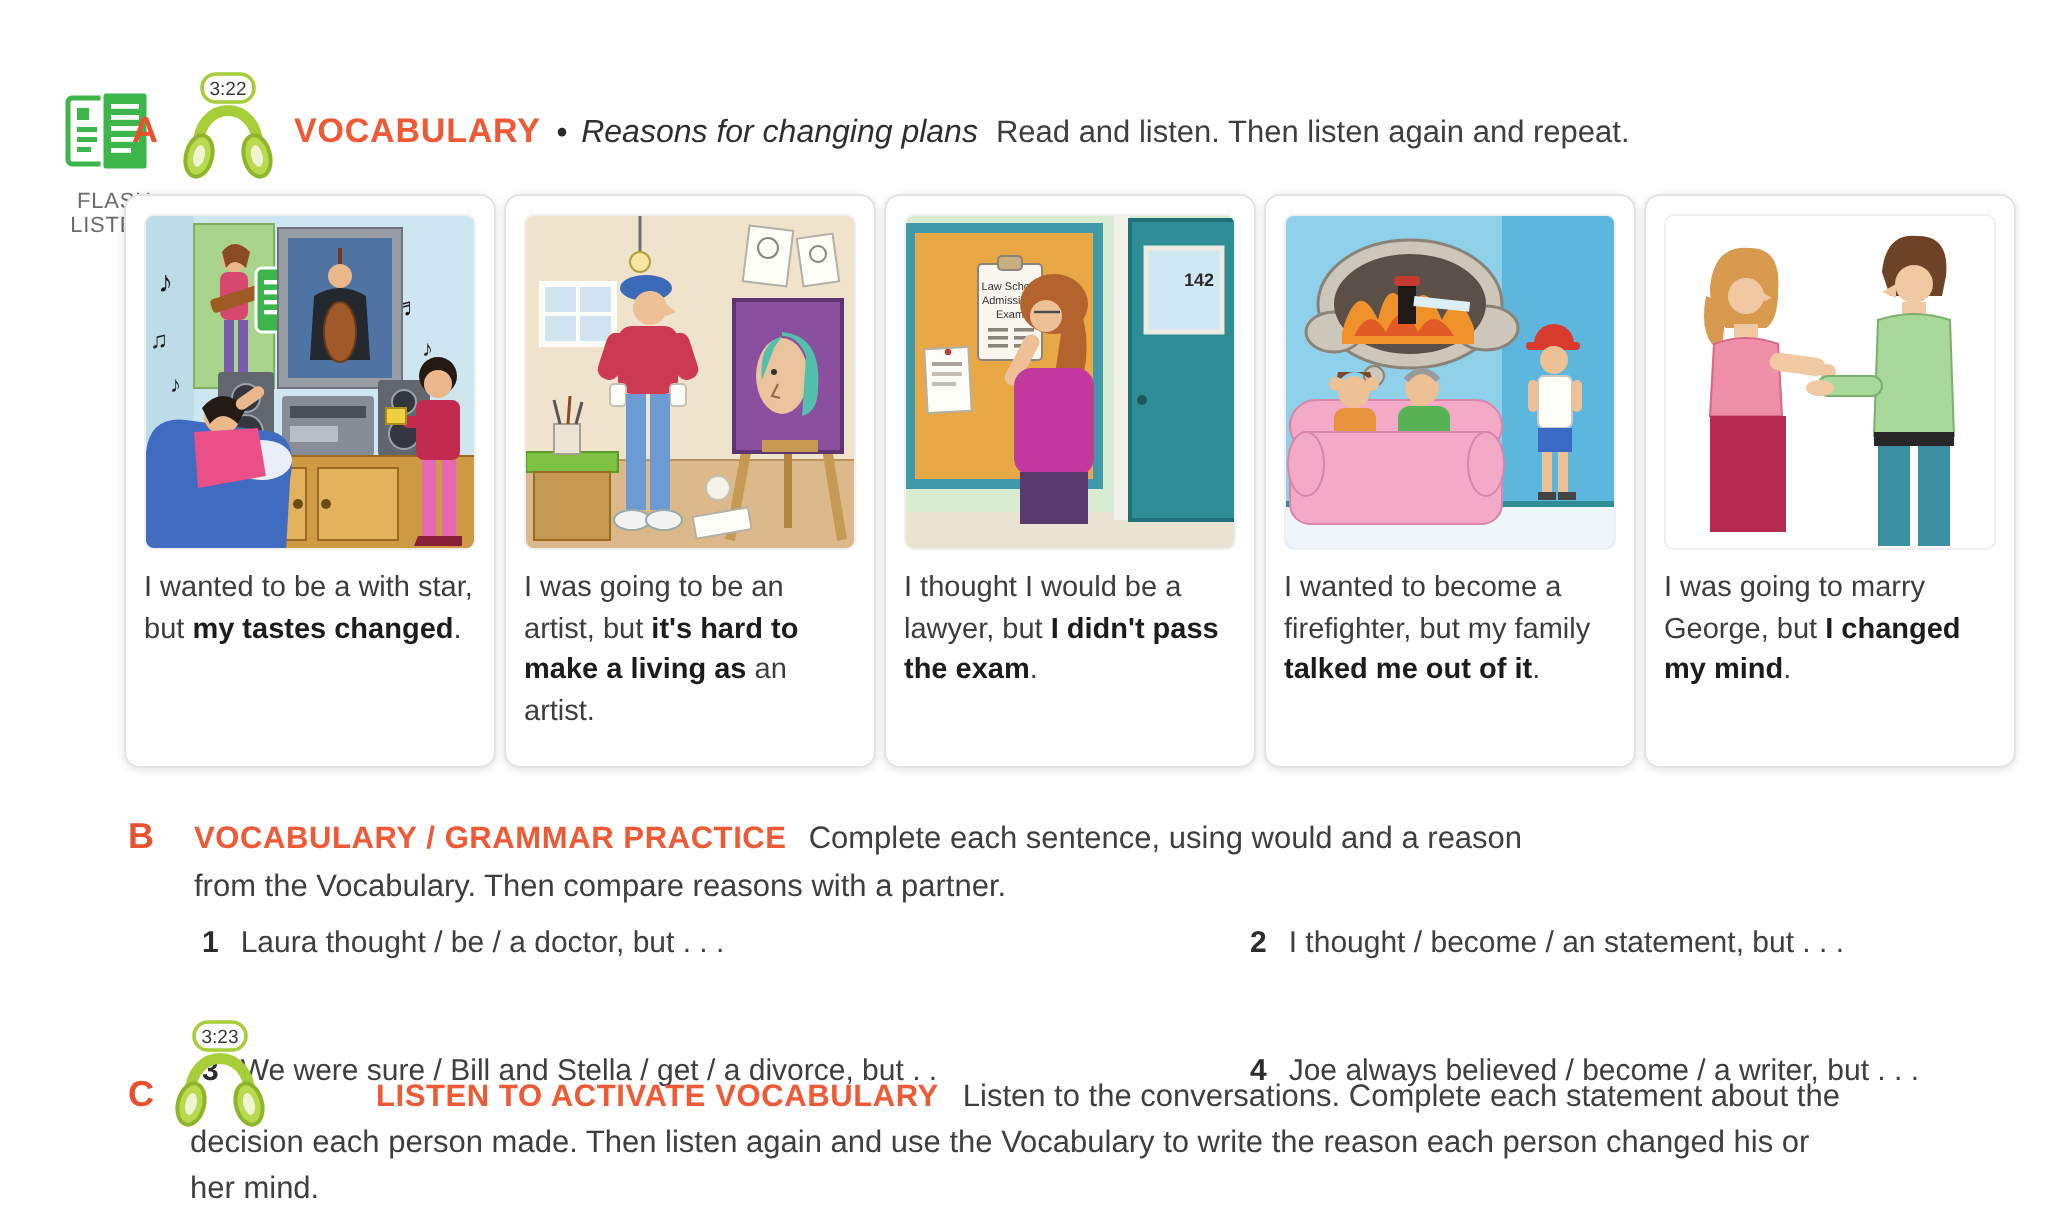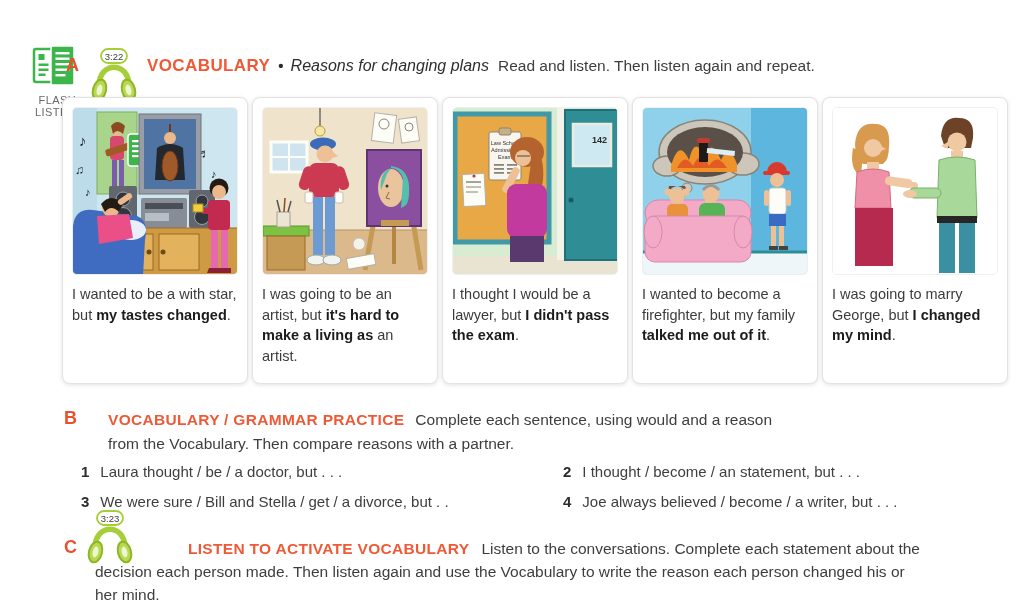--- a/index.html
+++ b/index.html
@@ -27,24 +27,24 @@
   
   .cards{left:62px;top:97px;display:flex;gap:4px;}
   .card{width:186px;height:287px;background:#fff;border:1px solid #e3e3e3;border-radius:8px;
         box-shadow:0 1px 4px rgba(0,0,0,.12);padding:9px;box-sizing:border-box;}
   .scene{width:166px;height:168px;border-radius:5px;overflow:hidden;border:1px solid #efefef;box-sizing:border-box;}
   .scene svg{display:block;}
   .caption{margin-top:9px;font-size:14.5px;line-height:1.42;color:#3c3c3c;}
   .caption .b{font-weight:bold;color:#1c1c1c;}
 
   
-  .b-text{left:97px;top:408px;width:800px;font-size:15.5px;line-height:24px;margin-left:11px;}
+  .b-text{left:97px;top:408px;width:800px;font-size:15.5px;line-height:24px;}
   .b-text .h-orange{letter-spacing:.3px;margin-right:11px;}
-  .b-items{left:81px;top:461px;display:grid;grid-template-columns:482px auto;row-gap:8px;
-           font-size:15px;line-height:22px;color:#3e3e3e;}
+  .b-items{left:101px;top:461px;display:grid;grid-template-columns:482px auto;row-gap:8px;
+           font-size:15px;line-height:22px;color:#3e3e3e;gap:42px;}
   .item .num{font-weight:bold;color:#2c2c2c;margin-right:11px;}
 
   
   .c-text{left:95px;top:537px;width:920px;font-size:15.5px;line-height:23px;}
   .c-line1{margin-left:53px;}
   .c-text .h-orange{letter-spacing:.3px;margin-right:12px;margin-left:40px;}
 </style>
 </head>
 <body>
 
@@ -67,21 +67,21 @@
       </svg>
     </span>
     <div class="flash-label">
       <div>FLASH</div>
       <div>LISTEN</div>
     </div>
   </div>
 
   <div class="abs sec-letter" style="left:66px;top:55px;">A</div>
 
-  <div class="abs hp" style="left:90px;top:48px;">
+  <div class="abs hp" style="left:90px;top:36px;">
     <svg width="48" height="56" viewBox="0 0 48 56">
       <path d="M9 38 C9 13 39 13 39 38" fill="none" stroke="#a6ce39" stroke-width="5.5" stroke-linecap="round"></path>
       <ellipse cx="9.5" cy="42" rx="6.5" ry="10.5" fill="#b9d94f" stroke="#8fb52b" stroke-width="2" transform="rotate(14 9.5 42)"></ellipse>
       <ellipse cx="38.5" cy="42" rx="6.5" ry="10.5" fill="#b9d94f" stroke="#8fb52b" stroke-width="2" transform="rotate(-14 38.5 42)"></ellipse>
       <ellipse cx="9.5" cy="42" rx="2.8" ry="5.5" fill="#eef5d2" transform="rotate(14 9.5 42)"></ellipse>
       <ellipse cx="38.5" cy="42" rx="2.8" ry="5.5" fill="#eef5d2" transform="rotate(-14 38.5 42)"></ellipse>
       <rect x="11" y="1" width="26" height="14" rx="7" fill="#ffffff" stroke="#a6ce39" stroke-width="1.8"></rect>
       <text x="24" y="11.5" font-size="9.5" text-anchor="middle" fill="#3a3a3a" font-family="Liberation Sans, sans-serif">3:22</text>
     </svg>
   </div>

